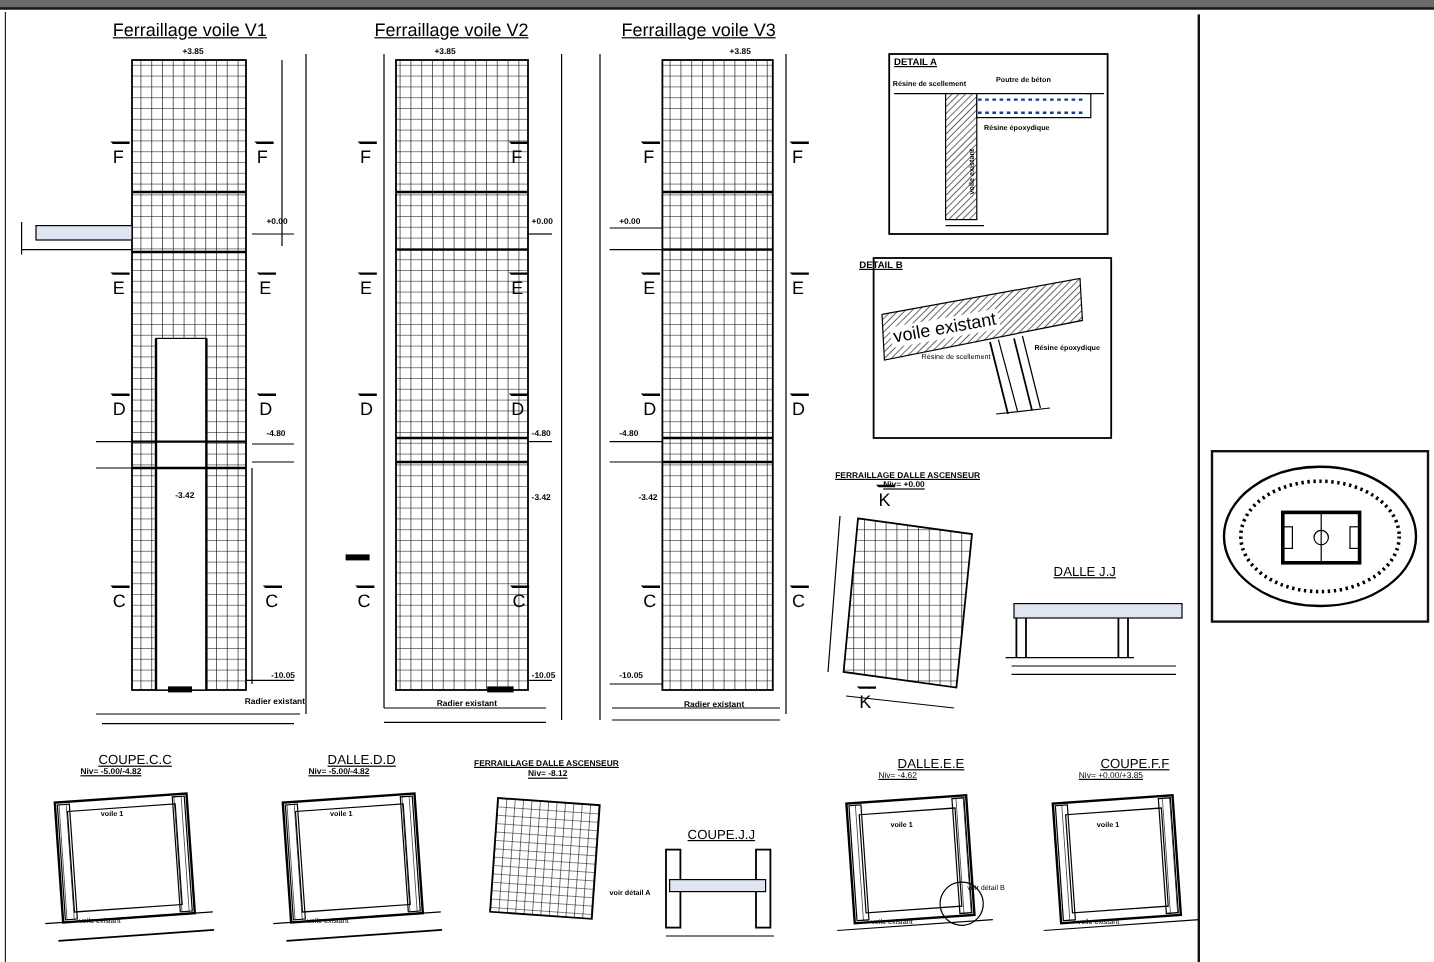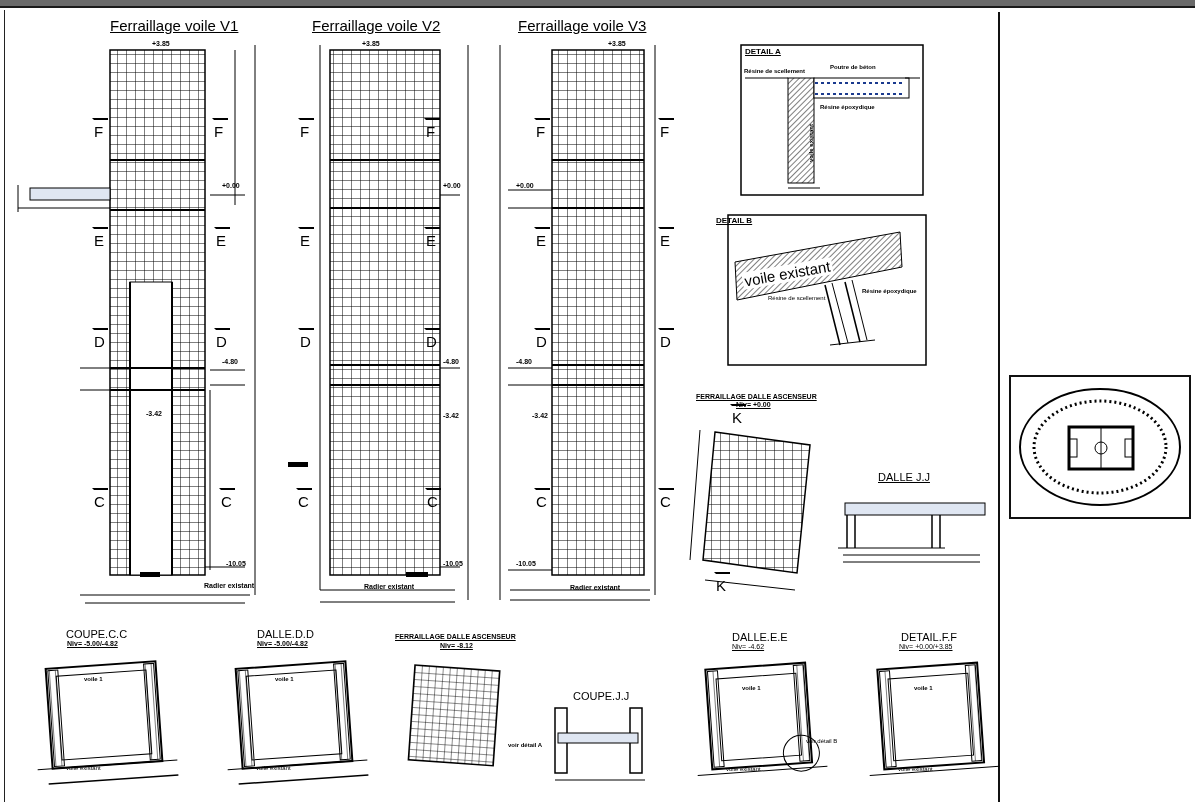--- a/index.html
+++ b/index.html
@@ -4,21 +4,21 @@
 <style>
   html,body{margin:0;padding:0;background:#ffffff;}
   body{width:1195px;height:802px;position:relative;overflow:hidden;font-family:"Liberation Sans",sans-serif;color:#000;}
   .topbar{position:absolute;left:0;top:0;width:1195px;height:6px;background:#6a6a6a;border-bottom:2px solid #1a1a1a;}
   .frame-left{position:absolute;left:4px;top:10px;width:1px;height:792px;background:#222;}
   .frame-right{position:absolute;left:998px;top:12px;width:2px;height:790px;background:#111;}
   svg.drawing{position:absolute;left:0;top:0;}
   .title{position:absolute;font-size:15px;text-decoration:underline;white-space:nowrap;}
   .subtitle{position:absolute;font-size:8px;font-weight:bold;text-decoration:underline;white-space:nowrap;}
   .small{position:absolute;font-size:7px;font-weight:bold;white-space:nowrap;}
-  .sect{position:absolute;font-size:13px;font-weight:bold;white-space:nowrap;}
+  .sect{position:absolute;font-size:13px;font-weight:bold;text-decoration:underline;white-space:nowrap;margin-left:16px;}
   .marker{position:absolute;font-size:15px;line-height:15px;}
   .marker::before{content:"";position:absolute;left:-2px;top:-6px;width:14px;height:6px;border-top:2px solid #000;border-left:2px solid transparent;}
   .keymap{position:absolute;left:1009px;top:375px;width:178px;height:140px;border:2px solid #111;background:#fff;}
 </style>
 </head>
 <body>
 
 <div class="topbar"></div>
 <div class="frame-left"></div>
 <div class="frame-right"></div>
@@ -174,21 +174,21 @@
   </g>
   <g transform="translate(872,665) rotate(-4)">
     <rect x="5" y="5" width="100" height="100" fill="none" stroke="#000" stroke-width="2"></rect>
     <rect x="15" y="15" width="80" height="82" fill="#fff" stroke="#000"></rect>
     <rect x="7" y="7" width="10" height="96" fill="url(#vbars)" stroke="#000"></rect>
     <rect x="93" y="7" width="10" height="96" fill="url(#vbars)" stroke="#000"></rect>
     <line x1="-10" y1="110" x2="120" y2="110" stroke="#000"></line>
   </g>
 </svg>
 
-<div class="title" style="left:110px;top:17px;">Ferraillage voile V1</div>
+<div class="title" style="left:94px;top:17px;">Ferraillage voile V1</div>
 <div class="title" style="left:312px;top:17px;">Ferraillage voile V2</div>
 <div class="title" style="left:518px;top:17px;">Ferraillage voile V3</div>
 
 <div class="small" style="left:152px;top:40px;">+3.85</div>
 <div class="small" style="left:362px;top:40px;">+3.85</div>
 <div class="small" style="left:608px;top:40px;">+3.85</div>
 
 <div class="small" style="left:222px;top:182px;">+0.00</div>
 <div class="small" style="left:222px;top:358px;">-4.80</div>
 <div class="small" style="left:146px;top:410px;">-3.42</div>
@@ -259,29 +259,29 @@
 
 <div class="sect" style="left:257px;top:628px;font-size:11px;font-weight:normal;">DALLE.D.D</div>
 <div class="small" style="left:257px;top:640px;text-decoration:underline;">Niv= -5.00/-4.82</div>
 <div class="small" style="left:275px;top:676px;font-size:6px;">voile 1</div>
 <div class="small" style="left:256px;top:765px;font-size:6px;font-weight:normal;">voile existant</div>
 
 <div class="subtitle" style="left:395px;top:633px;font-size:7px;">FERRAILLAGE DALLE ASCENSEUR</div>
 <div class="subtitle" style="left:440px;top:642px;font-size:7px;">Niv= -8.12</div>
 <div class="small" style="left:508px;top:742px;font-size:6px;">voir détail A</div>
 
-<div style="position:absolute;left:573px;top:690px;font-size:11px;white-space:nowrap;">COUPE.J.J</div>
+<div style="position:absolute;left:573px;top:690px;font-size:11px;text-decoration:underline;white-space:nowrap;">COUPE.J.J</div>
 
 <div class="sect" style="left:732px;top:631px;font-size:11px;font-weight:normal;">DALLE.E.E</div>
 <div class="small" style="left:732px;top:643px;text-decoration:underline;font-weight:normal;">Niv= -4.62</div>
 <div class="small" style="left:742px;top:685px;font-size:6px;">voile 1</div>
 <div class="small" style="left:726px;top:766px;font-size:6px;font-weight:normal;">voile existant</div>
 <div class="small" style="left:806px;top:738px;font-size:6px;font-weight:normal;">voir détail B</div>
 
-<div class="sect" style="left:901px;top:631px;font-size:11px;font-weight:normal;">DETAIL.F.F</div>
+<div class="sect" style="left:901px;top:631px;font-size:11px;font-weight:normal;">COUPE.F.F</div>
 <div class="small" style="left:899px;top:643px;text-decoration:underline;font-weight:normal;">Niv= +0.00/+3.85</div>
 <div class="small" style="left:914px;top:685px;font-size:6px;">voile 1</div>
 <div class="small" style="left:898px;top:766px;font-size:6px;font-weight:normal;">voile existant</div>
 
 <div class="keymap">
   <svg width="178" height="140">
     <ellipse cx="89" cy="70" rx="80" ry="58" fill="none" stroke="#000" stroke-width="2"></ellipse>
     <ellipse cx="89" cy="70" rx="66" ry="46" fill="none" stroke="#000" stroke-dasharray="2 3" stroke-width="3"></ellipse>
     <rect x="58" y="50" width="64" height="42" fill="#fff" stroke="#000" stroke-width="3"></rect>
     <line x1="90" y1="50" x2="90" y2="92" stroke="#000"></line>

